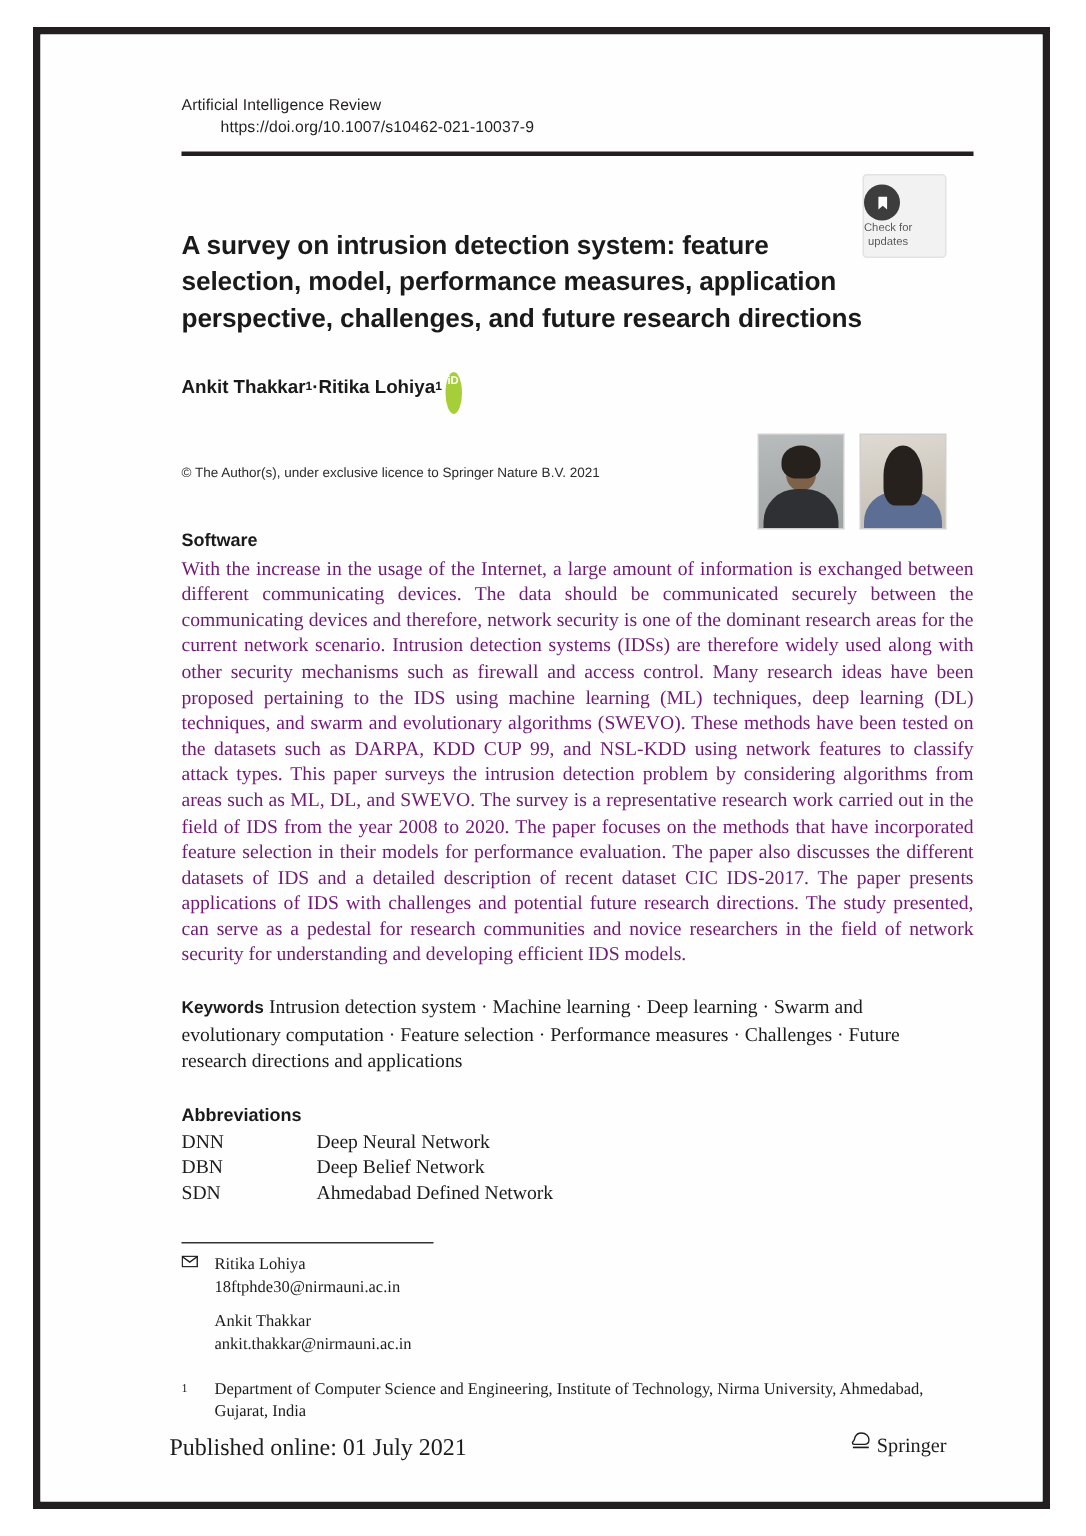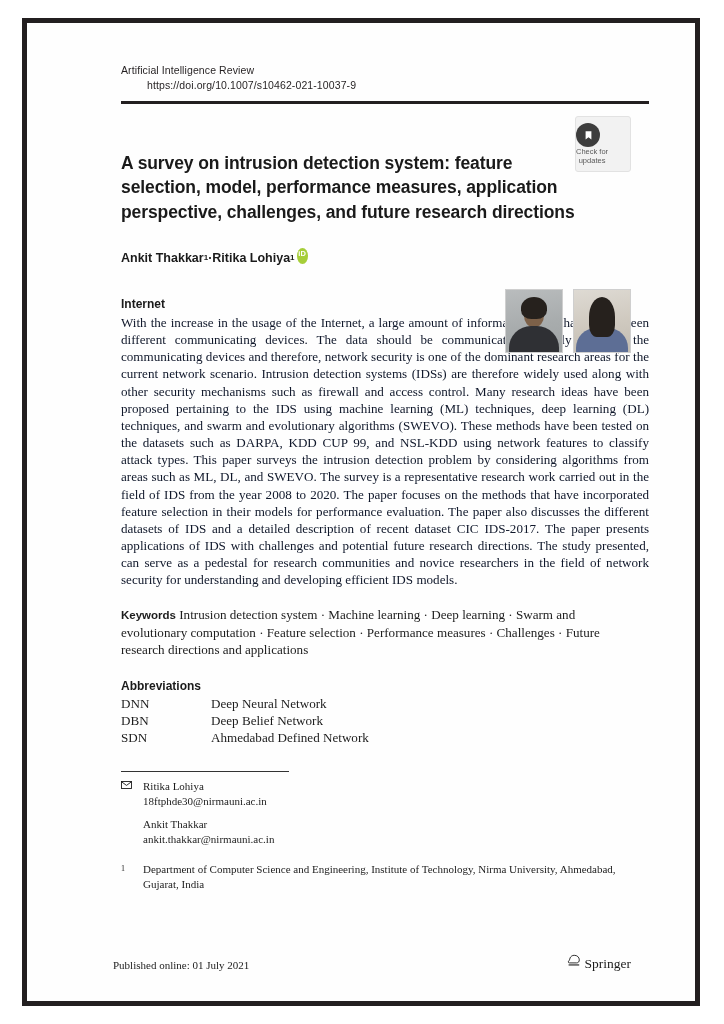--- a/index.html
+++ b/index.html
@@ -120,21 +120,21 @@
     align-items: flex-start;
   }
   .authors-line sup {
     font-size: 8px;
     vertical-align: super;
     font-weight: bold;
   }
   .orcid-icon {
     display: inline-block;
     width: 11px;
-    height: 16px;
+    height: 28px;
     border-radius: 50%;
     background: #a6ce39;
     margin-left: 2px;
     position: relative;
     top: -2px;
     color: #ffffff;
     font-size: 7.5px;
     line-height: 11px;
     text-align: center;
     font-family: "Liberation Sans", sans-serif;
@@ -216,21 +216,21 @@
     font-size: 12px;
     line-height: 16px;
     color: #1a1a1a;
   }
   #abstract-block { margin-top: 30px; }
   .abstract-body {
     margin-top: 2px;
     font-family: "Liberation Serif", serif;
     font-size: 13.1px;
     line-height: 17.15px;
-    color: #0f172a;
+    color: #701a75;
     text-align: justify;
     text-justify: inter-word;
     hyphens: none;
   }
 
   
   #keywords-block {
     margin-top: 17px;
     font-family: "Liberation Serif", serif;
     font-size: 13.1px;
@@ -293,21 +293,21 @@
     right: 64px;
     bottom: 28px;
   }
   .footer-row {
     display: flex;
     align-items: flex-end;
     justify-content: space-between;
   }
   .published-line {
     font-family: "Liberation Serif", serif;
-    font-size: 11px;
+    font-size: 16px;
     line-height: 15px;
     color: #1c1c1c;
   }
   .springer-logo {
     display: flex;
     align-items: center;
     gap: 4px;
     font-family: "Liberation Serif", serif;
     font-size: 13.5px;
     color: #1c1c1c;
@@ -341,23 +341,24 @@
 
       <div class="authors-line">
         <span>Ankit Thakkar</span>
           <sup>1</sup>
           <span> · </span>
           <span>Ritika Lohiya</span>
           <sup>1</sup>
           <span class="orcid-icon">iD</span>
       </div>
 
+      <div class="copyright-line">© The Author(s), under exclusive licence to Springer Nature B.V. 2021</div>
 
       <div id="abstract-block">
-        <div class="section-heading">Internet</div>
+        <div class="section-heading">Software</div>
         <div class="abstract-body">With the increase in the usage of the Internet, a large amount of information is exchanged between different communicating devices. The data should be communicated securely between the communicating devices and therefore, network security is one of the dominant research areas for the current network scenario. Intrusion detection systems (IDSs) are therefore widely used along with other security mechanisms such as firewall and access control. Many research ideas have been proposed pertaining to the IDS using machine learning (ML) techniques, deep learning (DL) techniques, and swarm and evolutionary algorithms (SWEVO). These methods have been tested on the datasets such as DARPA, KDD CUP 99, and NSL-KDD using network features to classify attack types. This paper surveys the intrusion detection problem by considering algorithms from areas such as ML, DL, and SWEVO. The survey is a representative research work carried out in the field of IDS from the year 2008 to 2020. The paper focuses on the methods that have incorporated feature selection in their models for performance evaluation. The paper also discusses the different datasets of IDS and a detailed description of recent dataset CIC IDS-2017. The paper presents applications of IDS with challenges and potential future research directions. The study presented, can serve as a pedestal for research communities and novice researchers in the field of network security for understanding and developing efficient IDS models.</div>
       </div>
 
       <div id="keywords-block">
         <span class="kw-label">Keywords</span><span> </span><span>Intrusion detection system · Machine learning · Deep learning · Swarm and evolutionary computation · Feature selection · Performance measures · Challenges · Future research directions and applications</span>
       </div>
 
       <div id="abbrev-block">
         <div class="section-heading">Abbreviations</div>
         <table class="abbrev-table">

